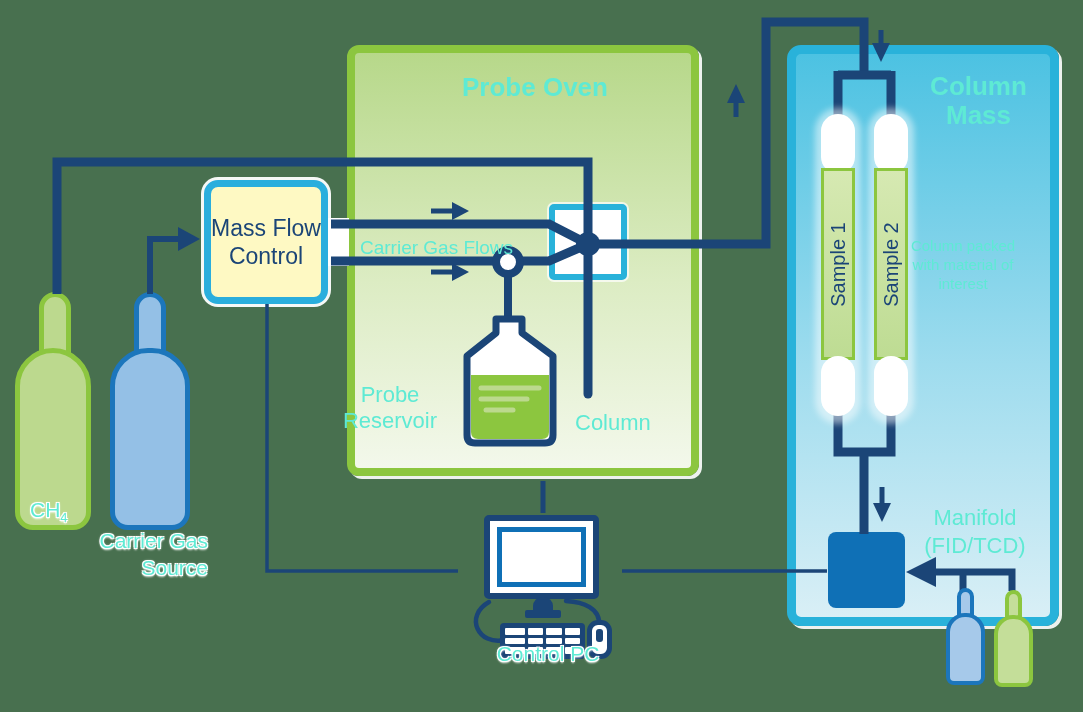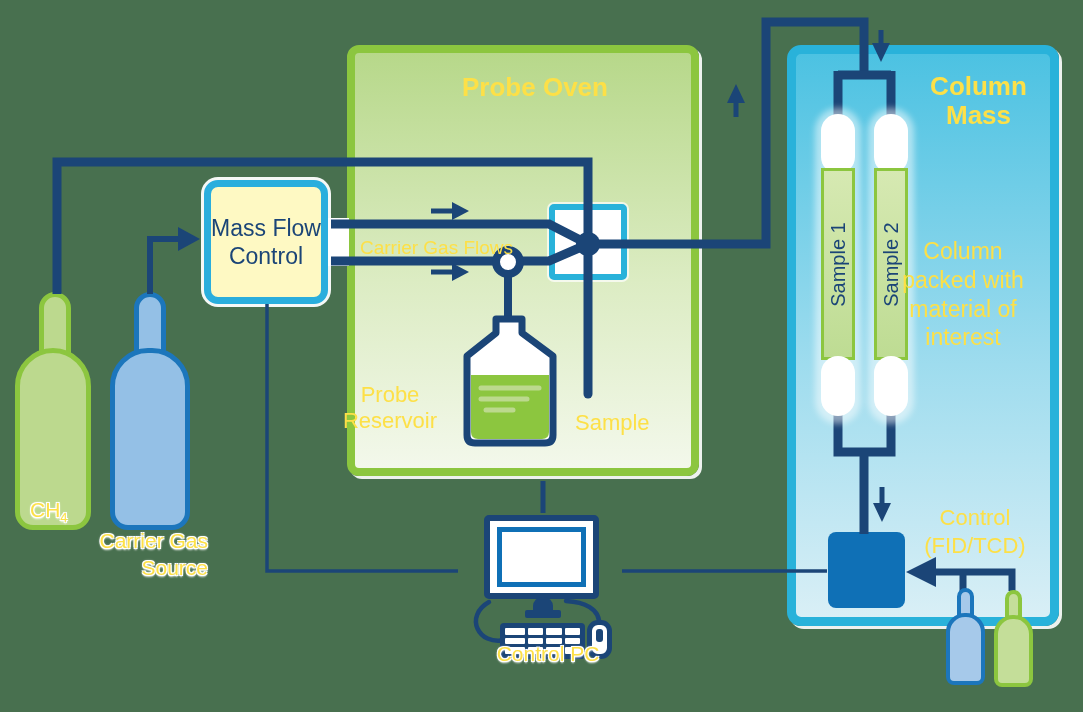--- a/index.html
+++ b/index.html
@@ -55,21 +55,21 @@
   .stand-neck{left:533px;top:597px;width:20px;height:16px;background:#1b4577;border-radius:9px 9px 0 0;z-index:3;}
   .stand-base{left:525px;top:610px;width:36px;height:8px;background:#1b4577;border-radius:2px;z-index:3;}
   .keyboard{left:500px;top:623px;width:85px;height:36px;background:#1b4577;border-radius:4px;z-index:3;
     padding:5px;display:grid;grid-template-columns:1.3fr 1fr 1fr 1fr;grid-template-rows:1fr 1fr 1fr;gap:3px;}
   .keyboard .key{background:#fff;border-radius:1px;}
   .mouse{left:587px;top:620px;width:25px;height:39px;background:#fff;border:5px solid #1b4577;
     border-radius:11px;z-index:3;}
   .mouse-slot{left:596px;top:629px;width:7px;height:13px;background:#1b4577;border-radius:3px;z-index:3;}
 
   
-  .lbl{z-index:4;color:#fde047;}
+  .lbl{z-index:4;color:#5eead4;}
   .title{font-weight:700;font-size:26px;text-align:center;line-height:1.12;}
   .plain{font-size:22px;text-align:center;line-height:1.2;}
   .halo{text-shadow:0 0 3px #fff,1px 1px 0 #fff,-1px -1px 0 #fff,1px -1px 0 #fff,-1px 1px 0 #fff,0 2px 2px #fff;}
   svg{position:absolute;left:0;top:0;z-index:2;}
   sub{font-size:13px;}
 </style>
 </head>
 <body>
 
 <div id="stage">
@@ -176,22 +176,22 @@
       <div class="key"></div>
       <div class="key"></div>
       <div class="key"></div>
   </div>
   <div class="abs mouse"></div>
   <div class="abs mouse-slot"></div>
 
   <div class="abs lbl title" style="left:430px;top:73px;width:210px;">Probe Oven</div>
   <div class="abs lbl title" style="left:916px;top:72px;width:125px;">Column Mass</div>
   <div class="abs lbl" style="left:360px;top:237px;font-size:19px;white-space:nowrap;">Carrier Gas Flows</div>
-  <div class="abs lbl plain" style="left:575px;top:410px;white-space:nowrap;">Sample</div>
+  <div class="abs lbl plain" style="left:575px;top:410px;white-space:nowrap;">Column</div>
   <div class="abs lbl plain" style="left:340px;top:382px;width:100px;">Probe Reservoir</div>
   <div class="abs lbl halo" style="left:30px;top:498px;font-size:21px;">
     <span>CH</span><sub>4</sub>
   </div>
   <div class="abs lbl halo" style="left:92px;top:527px;width:116px;font-size:21px;text-align:right;line-height:1.3;">Carrier Gas Source</div>
-  <div class="abs lbl" style="left:898px;top:237px;width:130px;font-size:23px;text-align:center;line-height:1.25;">Column packed with material of interest</div>
-  <div class="abs lbl plain" style="left:913px;top:504px;width:124px;line-height:1.25;">Control (FID/TCD)</div>
+  <div class="abs lbl" style="left:898px;top:237px;width:130px;font-size:15px;text-align:center;line-height:1.25;">Column packed with material of interest</div>
+  <div class="abs lbl plain" style="left:913px;top:504px;width:124px;line-height:1.25;">Manifold (FID/TCD)</div>
   <div class="abs lbl halo" style="left:488px;top:642px;width:120px;font-size:21px;text-align:center;">Control PC</div>
 </div>
 
 </body></html>

